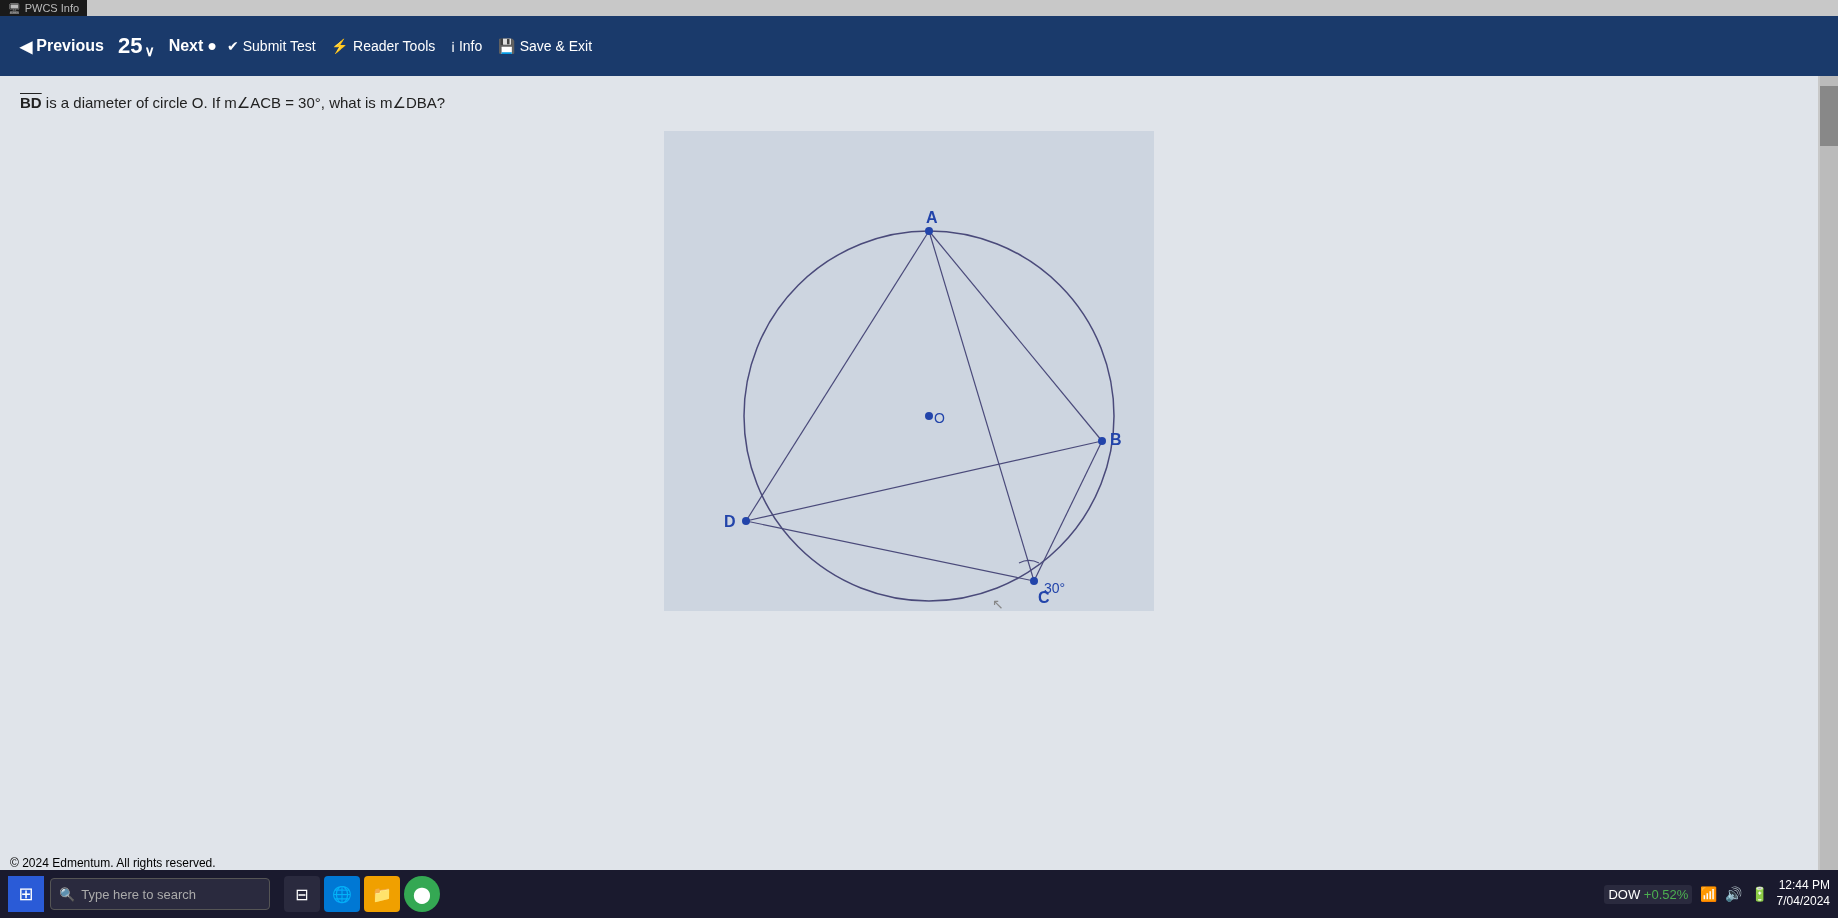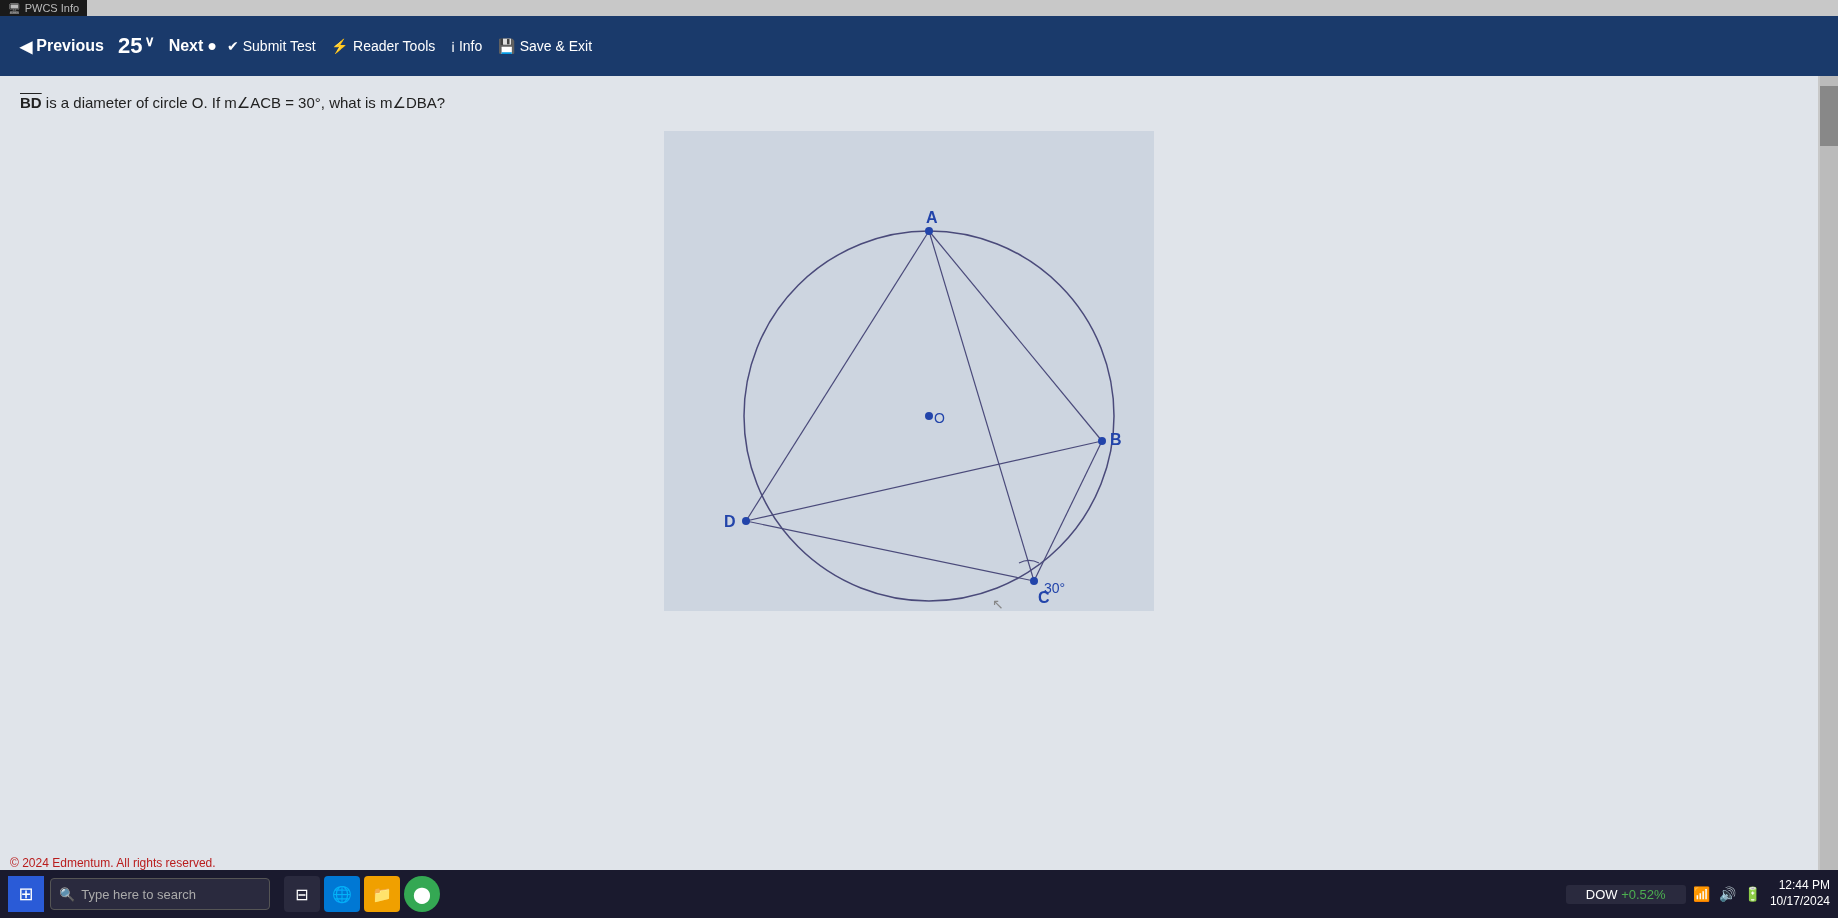--- a/index.html
+++ b/index.html
@@ -30,21 +30,21 @@
       align-items: center;
       gap: 4px;
     }
 
     .question-num {
       color: white;
       font-size: 22px;
       font-weight: bold;
       padding: 0 4px;
       display: flex;
-      align-items: flex-start;
+      align-items: flex-end;
       gap: 2px;
     }
 
     .test-title {
       flex: 1;
       color: white;
       font-size: 20px;
       font-weight: bold;
       text-align: center;
     }
@@ -103,21 +103,21 @@
       width: 100%;
       height: 100%;
     }
 
     
     .footer {
       position: absolute;
       bottom: 48px;
       left: 10px;
       font-size: 12px;
-      color: #b91c1c;
+      color: #000000;
     }
 
     
     .taskbar {
       position: absolute;
       bottom: 0;
       left: 0;
       width: 100%;
       height: 48px;
       background: #1a1a2e;
@@ -179,21 +179,21 @@
       font-size: 12px;
     }
 
     .taskbar-time {
       text-align: right;
       line-height: 1.3;
     }
 
     .dow-widget {
       background: #2a2a3e;
-      padding: 2px 20px;
+      padding: 2px 4px;
       border-radius: 3px;
       font-size: 13px;
       color: white;
     }
     .dow-positive { color: #4caf50; }
   </style>
 </head>
 <body>
 
 <div style="position:absolute;top:0;left:0;background:#1a1a1a;color:#bbb;font-size:11px;padding:1px 8px;display:flex;align-items:center;gap:4px;height:16px;z-index:100;">
@@ -321,16 +321,16 @@
   <div class="taskbar-right">
     <div class="dow-widget">
       <span>DOW</span>
       <span class="dow-positive">+0.52%</span>
     </div>
     <span style="font-size:14px;">📶</span>
     <span style="font-size:14px;">🔊</span>
     <span style="font-size:14px;">🔋</span>
     <div class="taskbar-time">
       <div>12:44 PM</div>
-      <div>10/17/2024</div>
+      <div>7/04/2024</div>
     </div>
   </div>
 </div>
 
 </body></html>

